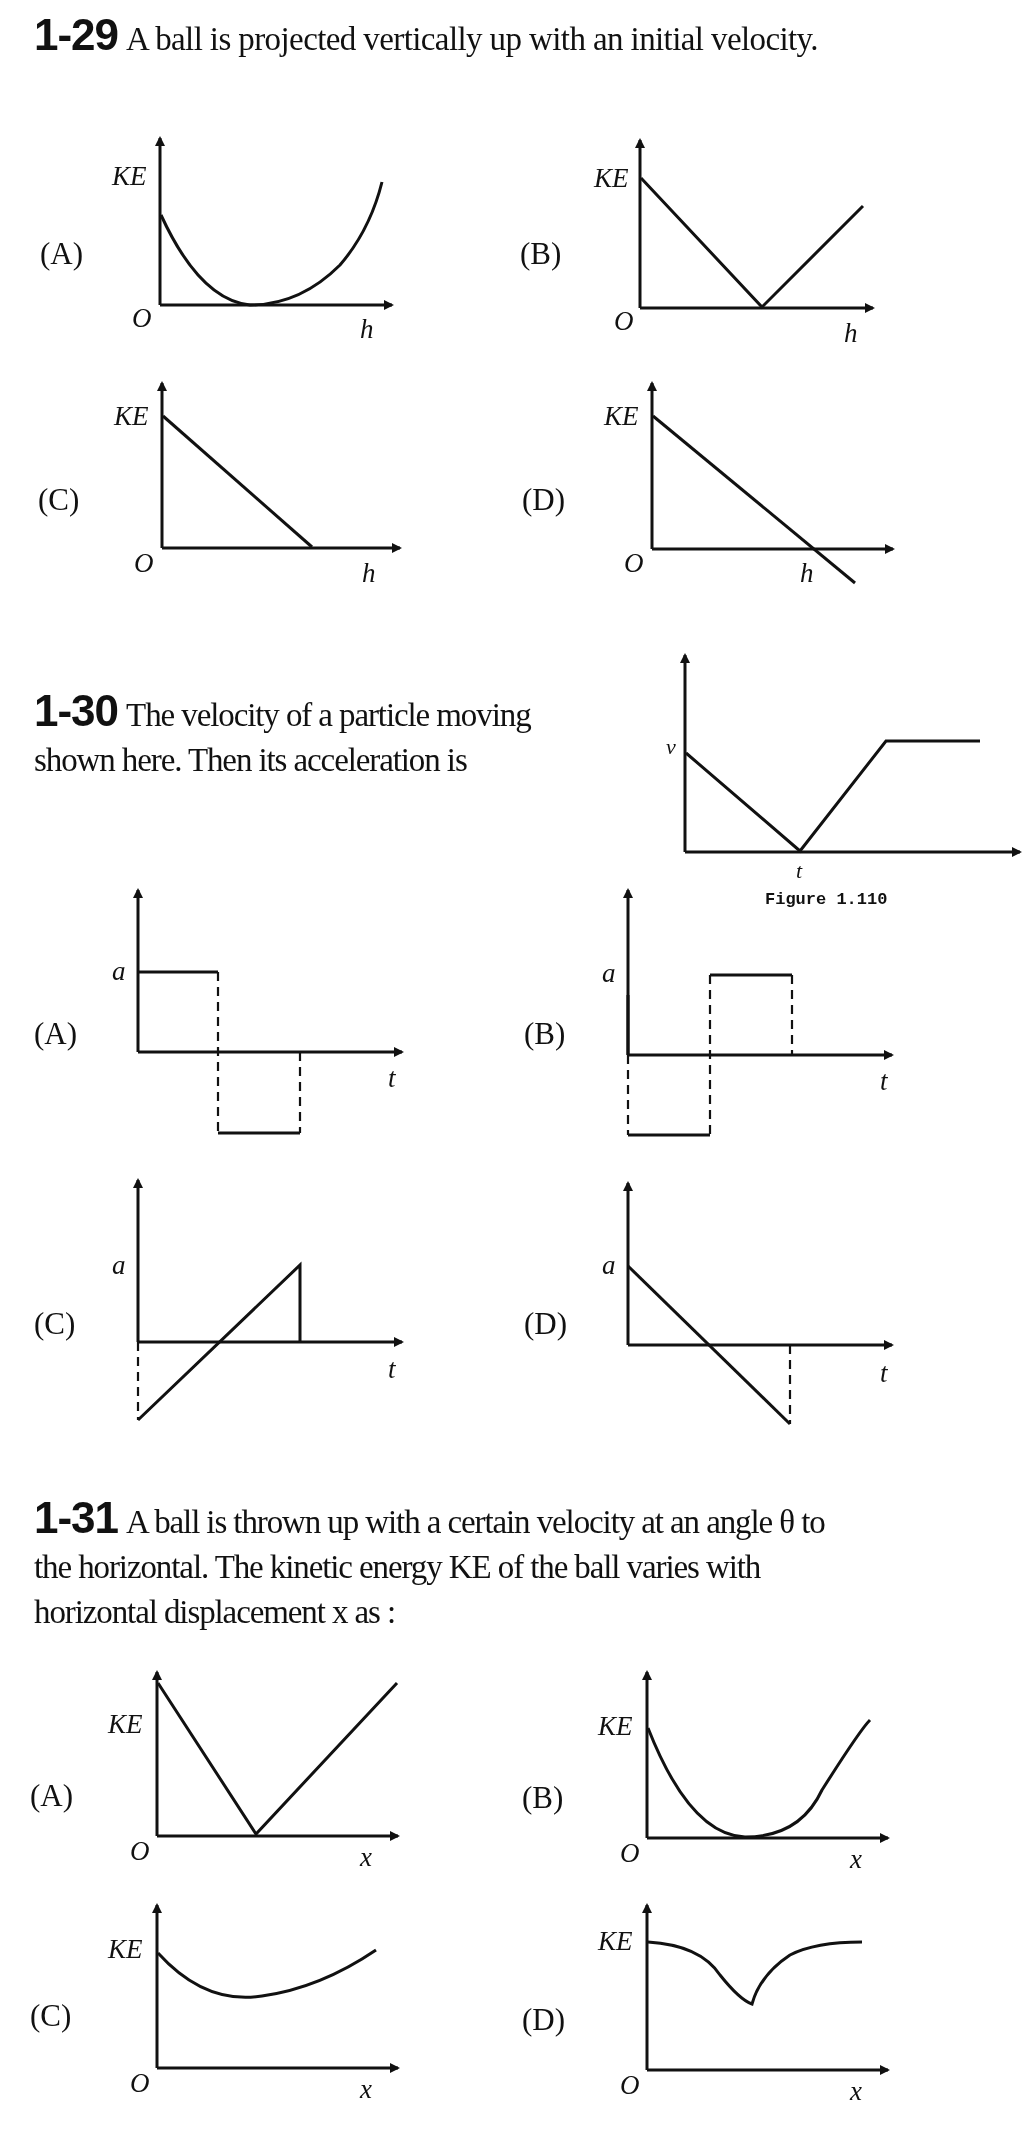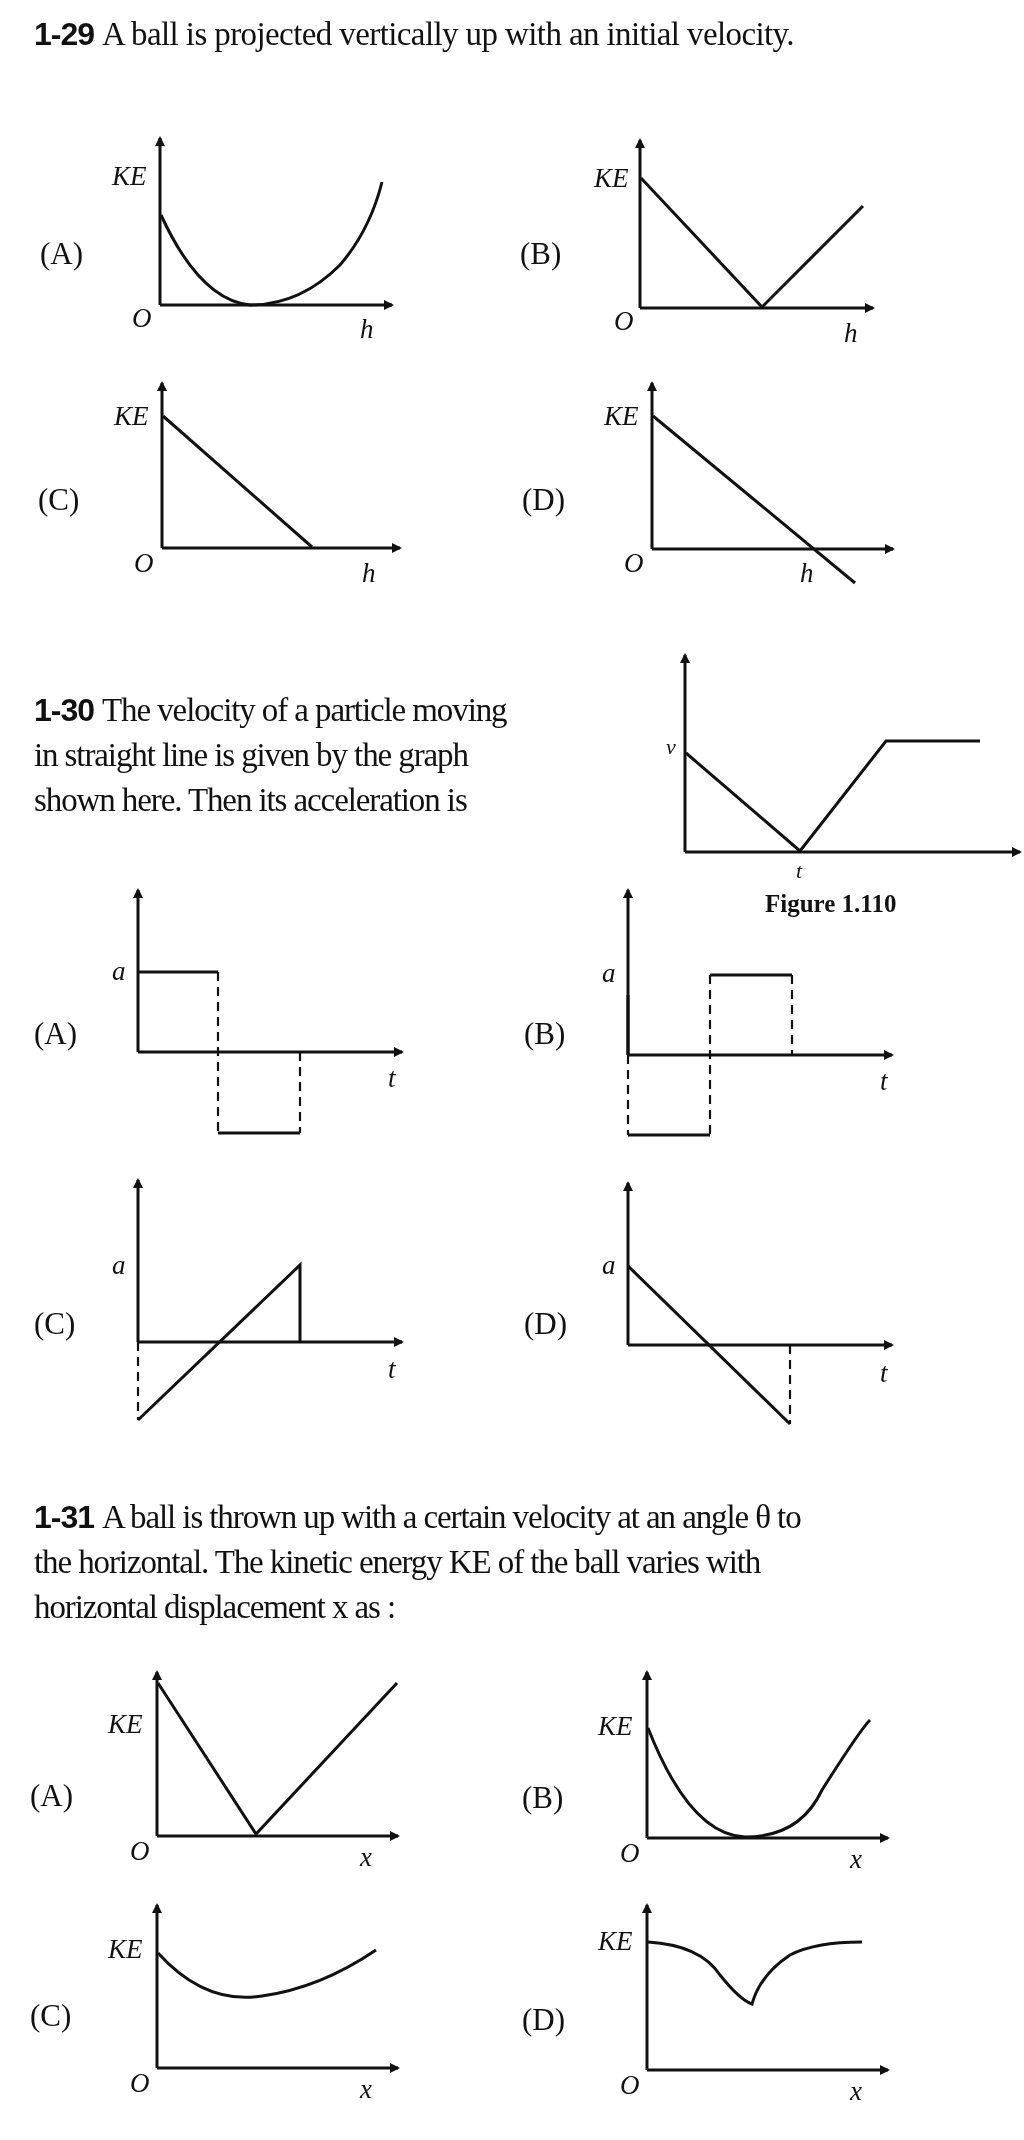--- a/index.html
+++ b/index.html
@@ -1,27 +1,27 @@
 <!DOCTYPE html>
 <html><head>
 <meta charset="utf-8">
 <style>
   html, body { margin:0; padding:0; background:#ffffff; }
   body { width:1024px; height:2140px; position:relative; overflow:hidden;
          font-family:"Liberation Serif", serif; color:#111; }
   .q-text { position:absolute; left:34px; font-size:33px; line-height:45px;
             letter-spacing:-0.6px; }
-  .q-num { font-family:"Liberation Sans", sans-serif; font-weight:bold; font-size:32px; letter-spacing:-1px; margin-right:8px; }
+  .q-num { font-family:"Liberation Sans", sans-serif; font-weight:bold; font-size:44px; letter-spacing:-1px; margin-right:8px; }
   .opt-label { position:absolute; font-size:31px; font-family:"Liberation Serif", serif; }
   svg { position:absolute; left:0; top:0; overflow:visible; }
   .ax { stroke:#111; stroke-width:3; fill:none; }
   .cv { stroke:#111; stroke-width:3; fill:none; }
   .dash { stroke:#111; stroke-width:2.2; fill:none; stroke-dasharray:9 6; }
   .lbl { font-family:"Liberation Serif", serif; font-style:italic; font-size:27px; fill:#111; }
-  .fig-cap { position:absolute; font-family:Liberation Serif, serif; font-weight:bold; font-size:25px; }
+  .fig-cap { position:absolute; font-family:Liberation Mono, monospace; font-weight:bold; font-size:17px; }
 </style>
 </head>
 <body>
 
 <div class="q-text" style="top:12px; width:990px;">
   <div><span class="q-num">1-29</span><span>A ball is projected vertically up with an initial velocity.</span></div>
 </div>
 
 <span class="opt-label" style="left:40px; top:236px;">(A)</span>
 <span class="opt-label" style="left:520px; top:236px;">(B)</span>
@@ -153,21 +153,20 @@
     <line class="ax" x1="647" y1="2070" x2="888" y2="2070" marker-end="url(#arr)"></line>
     <path class="cv" d="M648,1942 Q700,1945 720,1975 Q740,2000 752,2004 Q760,1975 790,1955 Q815,1942 862,1942"></path>
     <text class="lbl" x="598" y="1950">KE</text>
     <text class="lbl" x="620" y="2094">O</text>
     <text class="lbl" x="850" y="2100">x</text>
   </g>
 </svg>
 
 <div class="q-text" style="top:688px; width:640px; letter-spacing:-1.1px;">
   <div><span class="q-num">1-30</span><span>The velocity of a particle moving</span></div>
-  <div>in straight line is given by the graph</div>
   <div>shown here. Then its acceleration is</div>
 </div>
 <span class="fig-cap" style="left:765px; top:890px;">Figure 1.110</span>
 
 <span class="opt-label" style="left:34px; top:1016px;">(A)</span>
 <span class="opt-label" style="left:524px; top:1016px;">(B)</span>
 <span class="opt-label" style="left:34px; top:1306px;">(C)</span>
 <span class="opt-label" style="left:524px; top:1306px;">(D)</span>
 
 <div class="q-text" style="top:1495px; width:990px; letter-spacing:-1.1px;">

